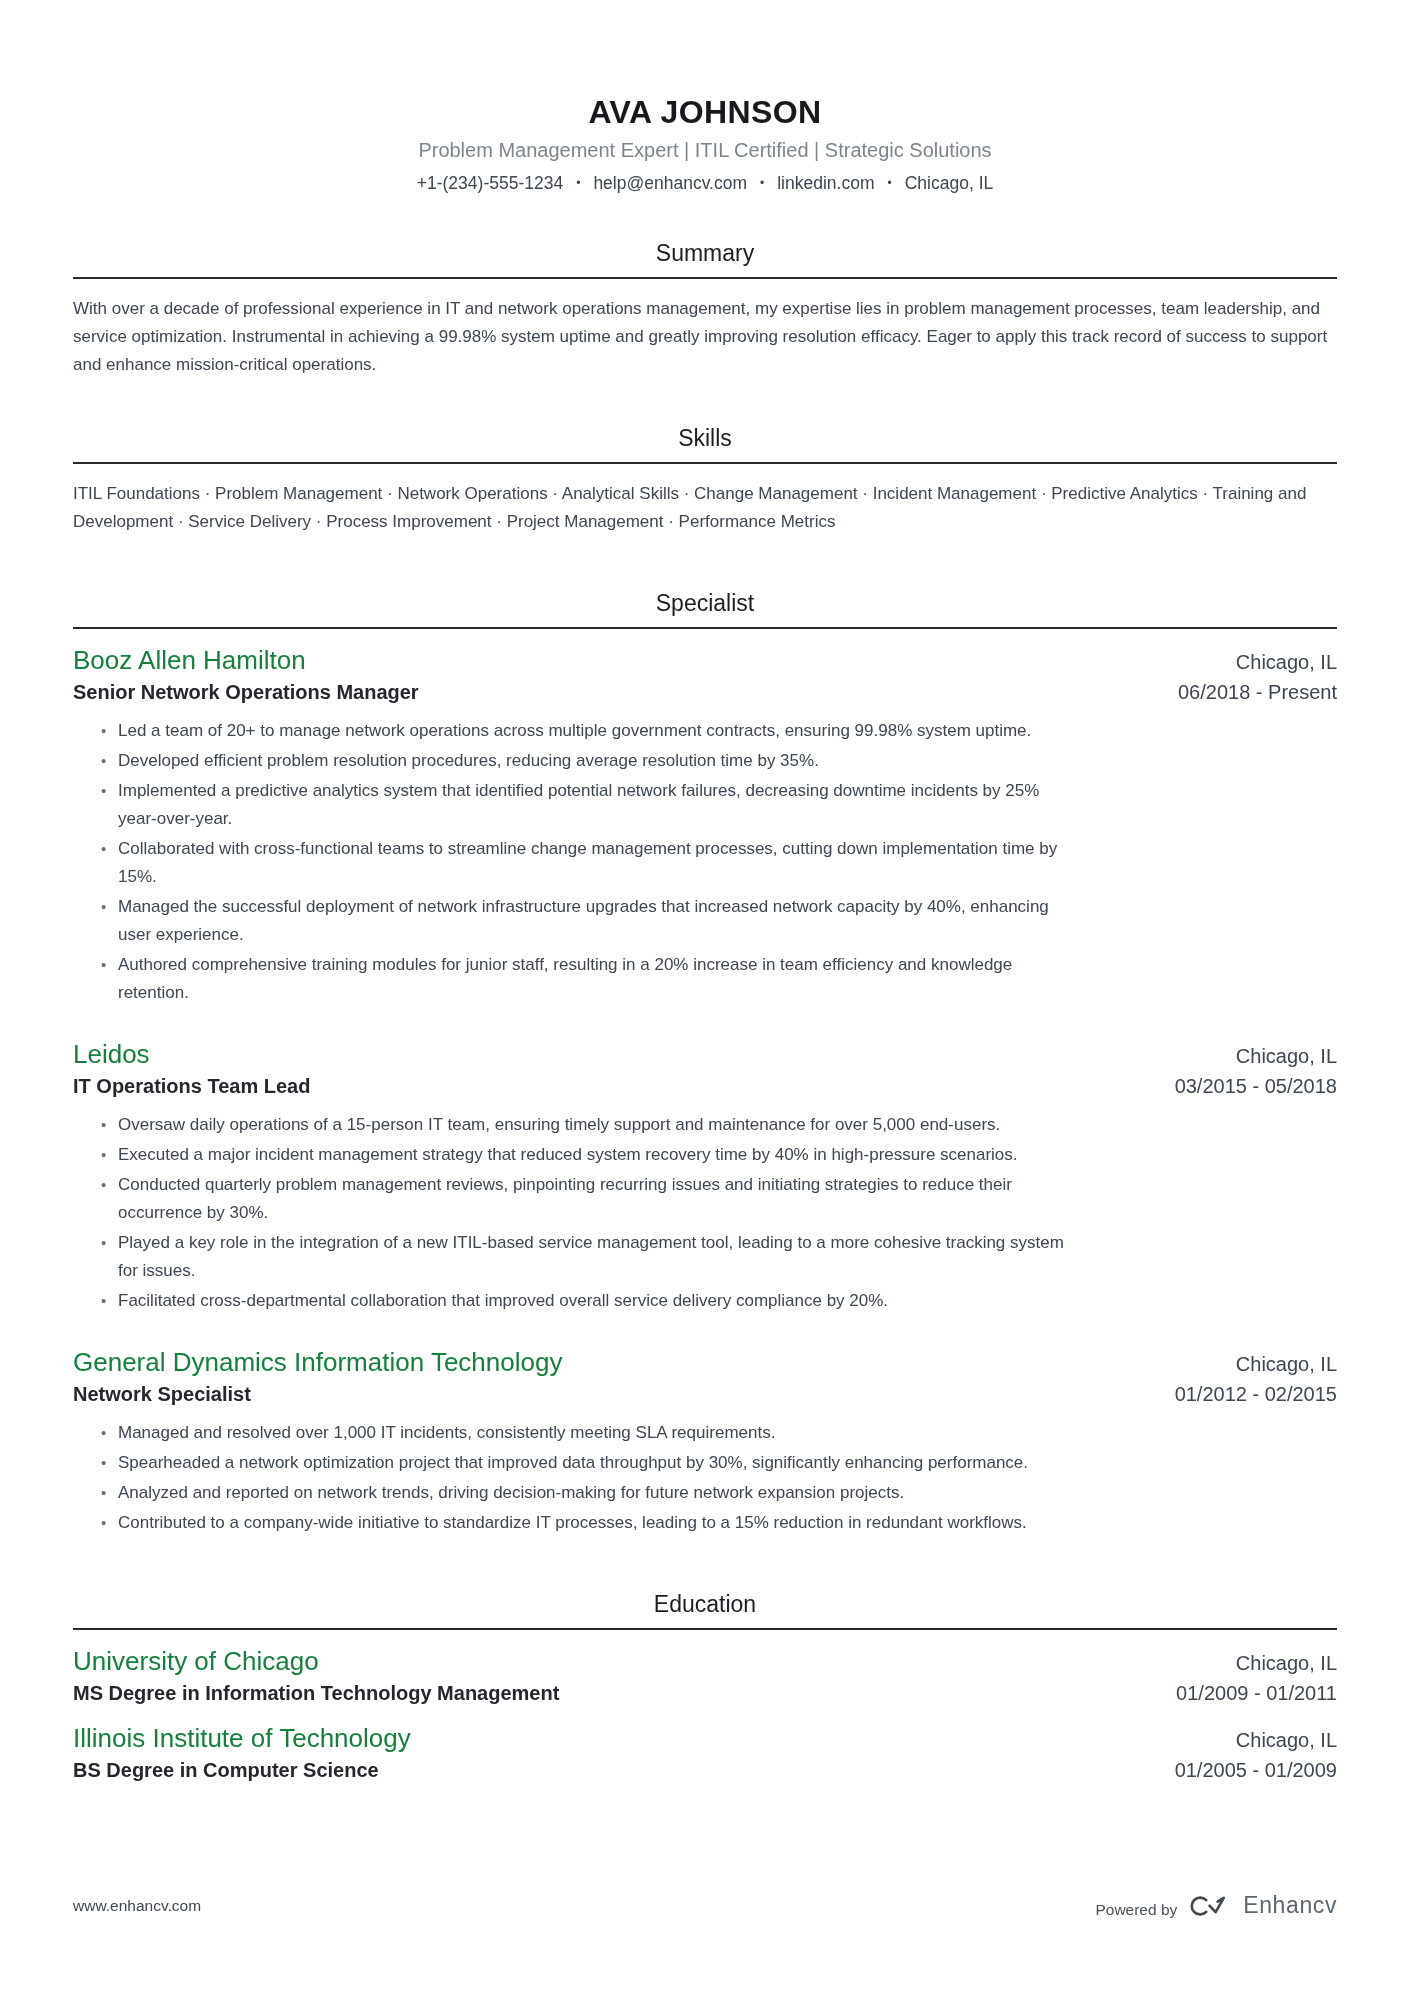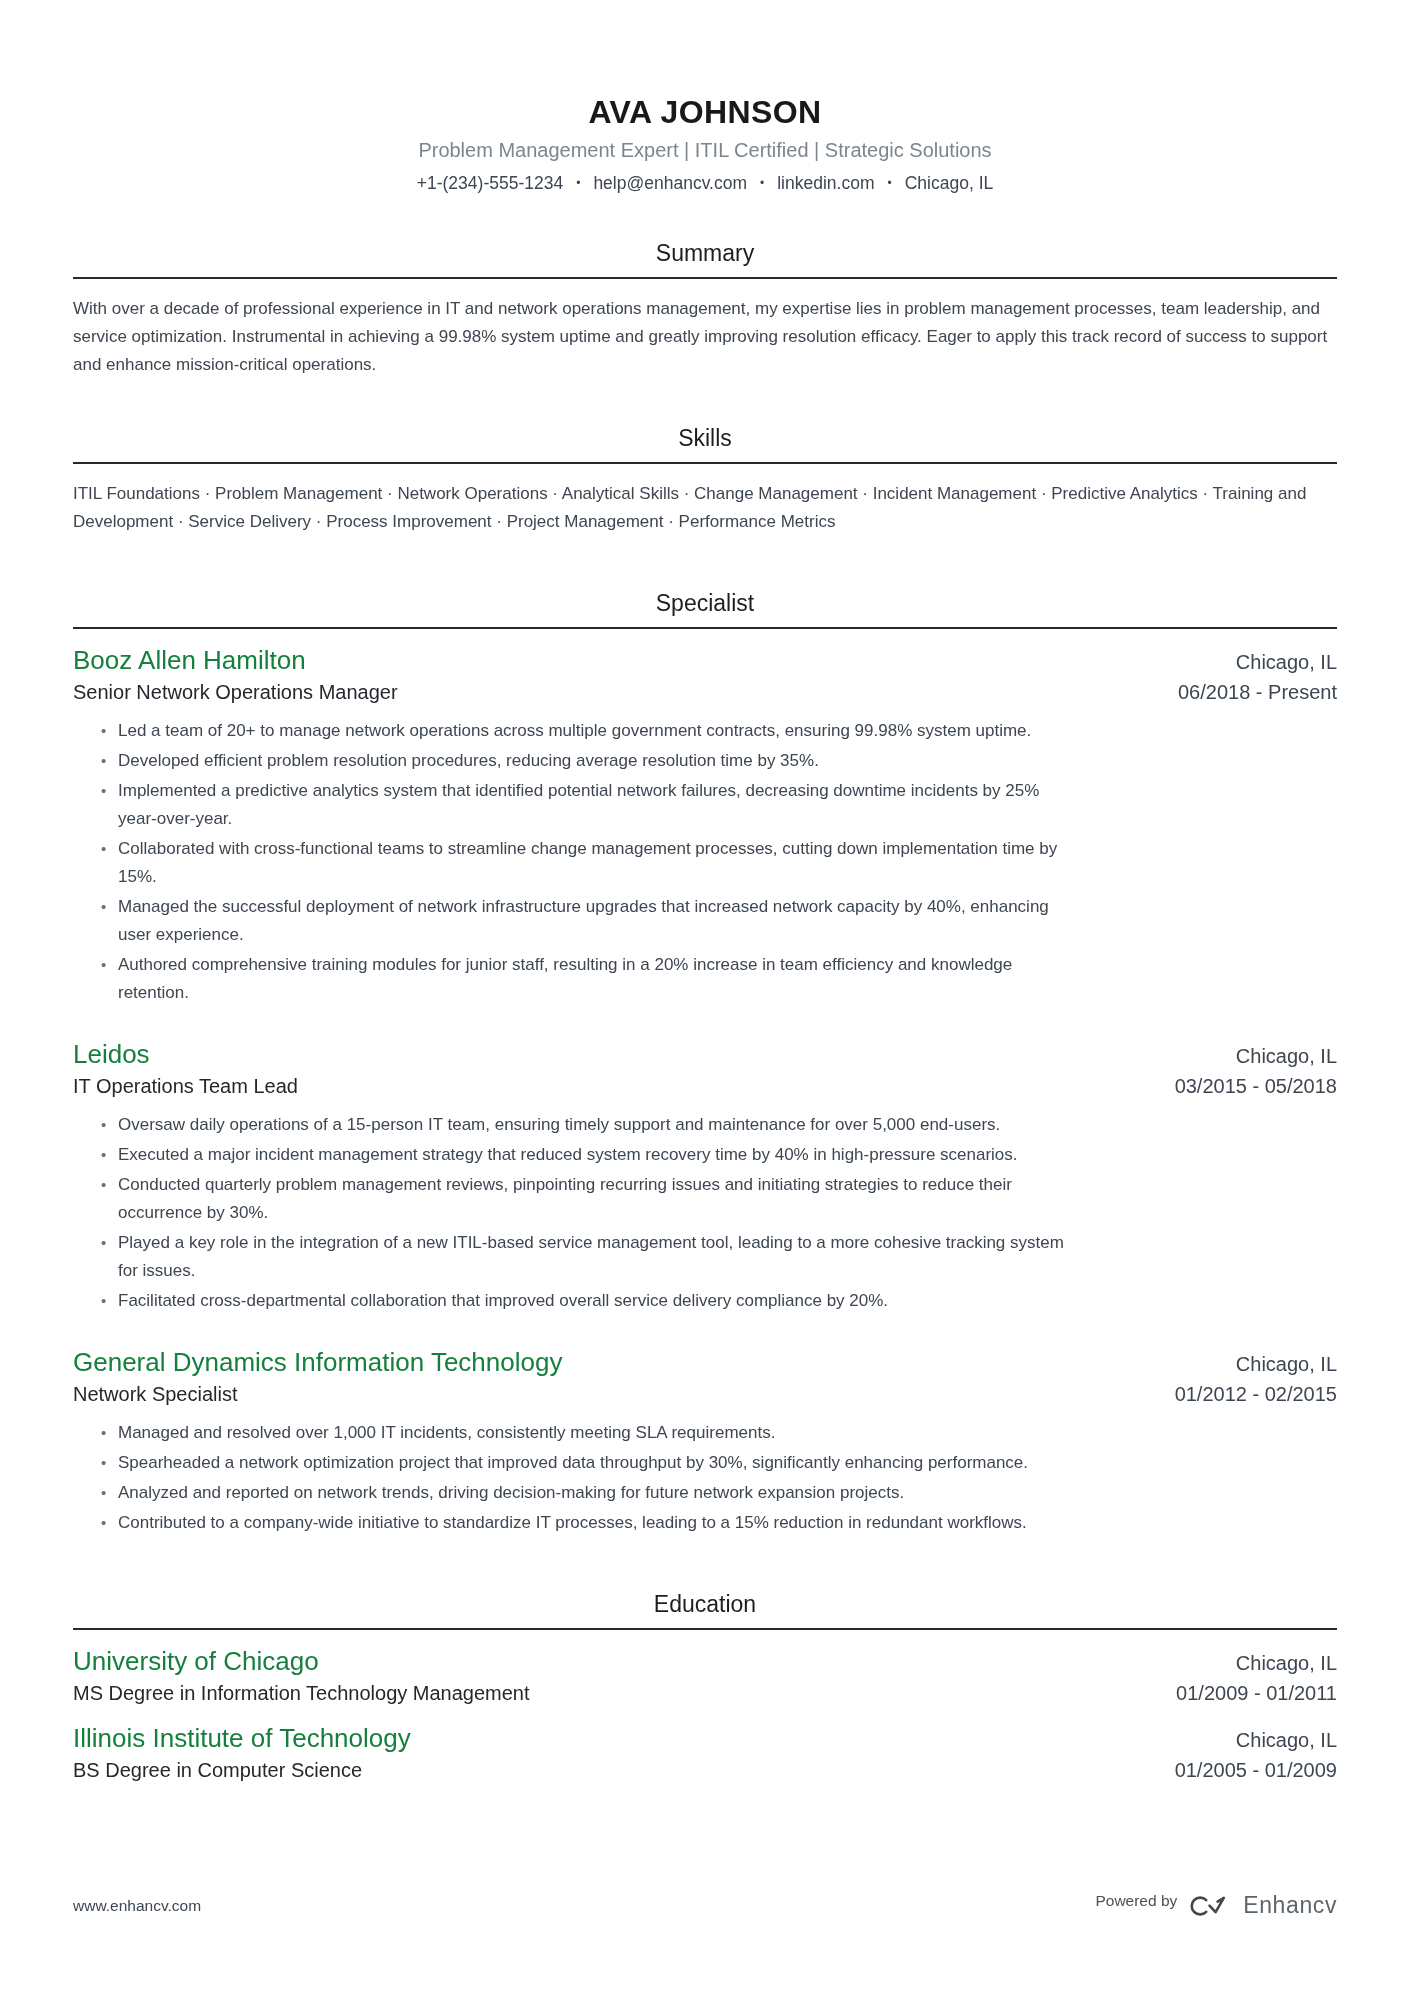--- a/index.html
+++ b/index.html
@@ -39,21 +39,21 @@
   .rule { border: none; border-top: 2px solid #26292d; margin: 0 0 16px 0; height: 0; }
 
   .body-text { margin: 0; font-size: 17px; line-height: 28px; color: #3d4651; }
 
   
   .job + .job { margin-top: 32px; }
   .entry-head { display: flex; justify-content: space-between; align-items: baseline; }
   .company { font-size: 26px; font-weight: 400; color: #15803d; }
   .place { font-size: 20px; color: #3d4651; }
   .entry-sub { display: flex; justify-content: space-between; align-items: baseline; margin-top: 5px; }
-  .role { font-size: 20px; color: #24282d; }
+  .role { font-size: 20px; color: #24282d; font-weight: bold; }
   .dates { font-size: 20px; color: #3d4651; }
 
   .bullets { margin: 13px 0 0 0; padding: 0 0 0 28px; list-style: none; }
   .bullets li {
     position: relative; padding-left: 17px;
     font-size: 17px; line-height: 28px; color: #3d4651;
     max-width: 960px; margin: 0 0 2px 0;
   }
   .bullets li::before {
     content: "•"; position: absolute; left: 0; top: 0;
@@ -62,21 +62,21 @@
 
   
   .edu + .edu { margin-top: 18px; }
 
   
   .footer {
     position: absolute; left: 73px; right: 73px; bottom: 76px;
     display: flex; justify-content: space-between; align-items: center;
   }
   .footer-site { font-size: 15.5px; color: #3d4651; text-decoration: none; cursor: pointer; }
-  .footer-right { display: flex; align-items: flex-start; gap: 12px; }
+  .footer-right { display: flex; align-items: flex-end; gap: 12px; }
   .powered { font-size: 15.5px; color: #4a5158; }
   .brand-wrap { display: flex; align-items: center; gap: 10px; cursor: pointer; }
   .brand { font-size: 23px; color: #5d666d; letter-spacing: 0.6px; }
   .logo-svg { display: block; }
 </style>
 </head>
 <body>
 
 <div class="page">
 

